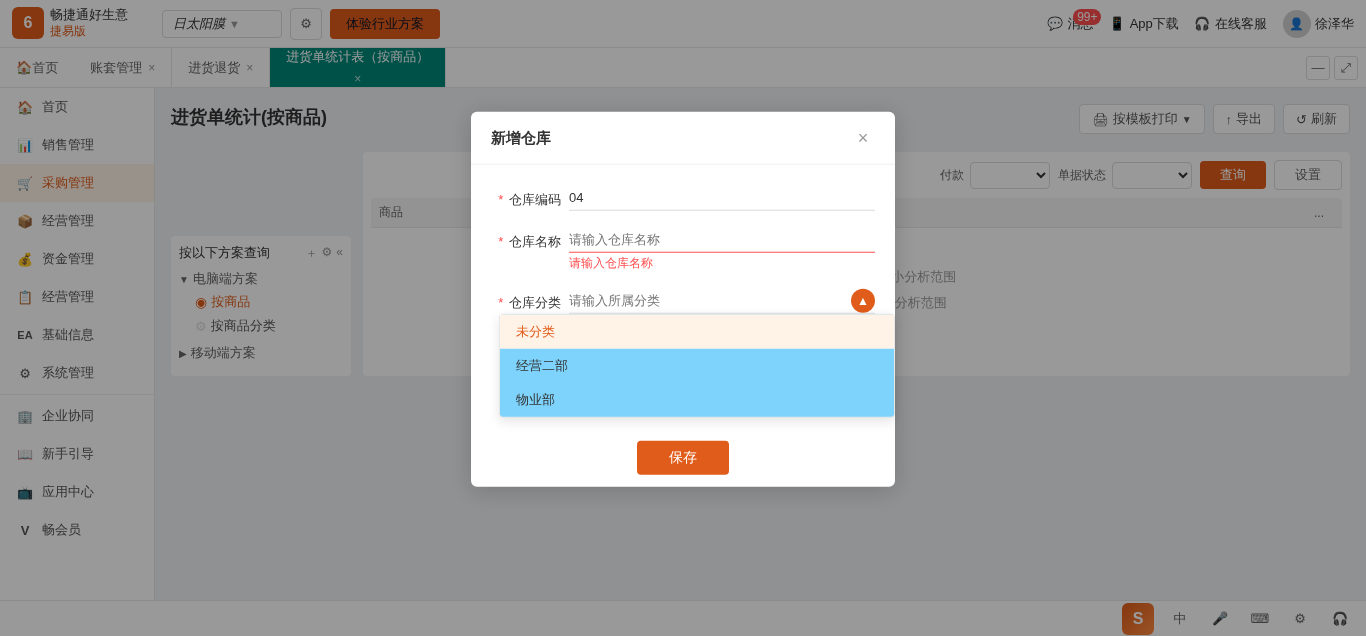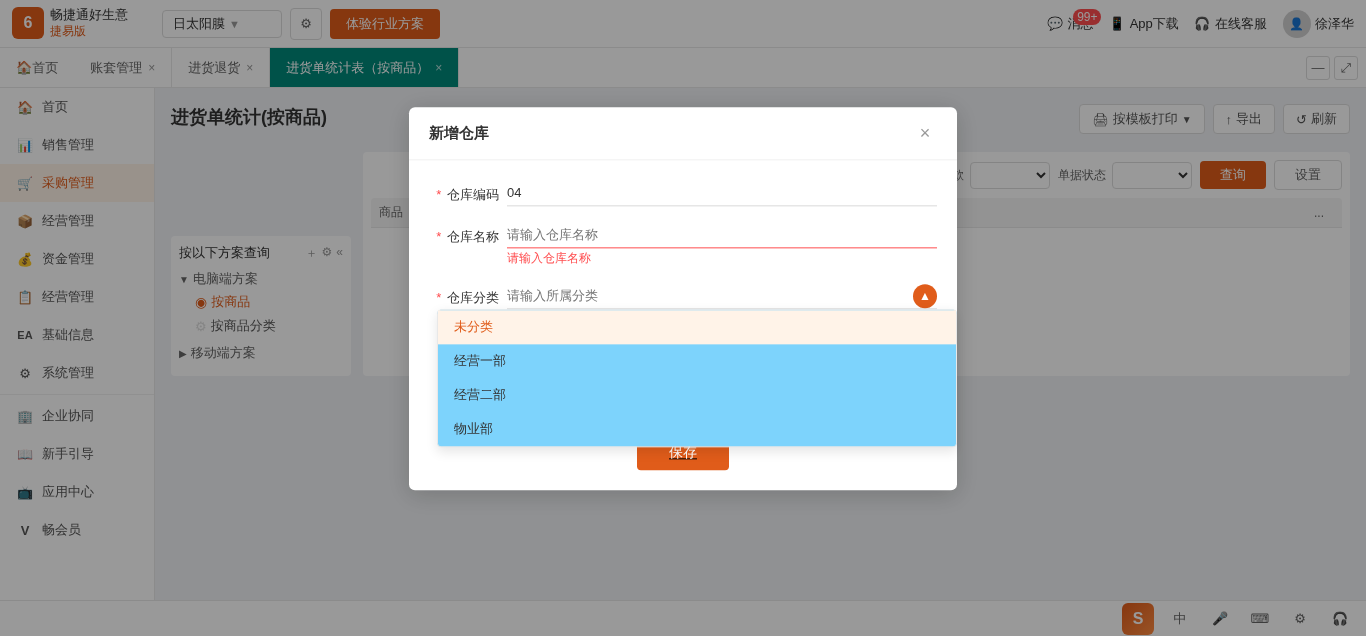--- a/index.html
+++ b/index.html
@@ -34,31 +34,31 @@
     .header-middle {
       flex: 1;
       display: flex;
       align-items: center;
       gap: 8px;
     }
     .store-selector {
       display: flex; align-items: center; gap: 4px;
       border: 1px solid #ddd; border-radius: 4px;
       padding: 4px 10px; cursor: pointer; color: #333;
-      background: #fff; min-width: 120px;
+      background: #fff; min-width: 120px; font-style: italic;
     }
     .store-selector .arrow { color: #999; font-size: 11px; }
     .gear-btn {
       width: 32px; height: 32px;
       border: 1px solid #ddd; border-radius: 4px;
       display: flex; align-items: center; justify-content: center;
       cursor: pointer; color: #666; background: #fff;
     }
     .trial-btn {
-      background: #e05c1a; color: #ffffff; border: none;
+      background: #e05c1a; color: #0f172a; border: none;
       border-radius: 4px; padding: 6px 16px; cursor: pointer;
       font-size: 13px;
     }
     .header-right {
       display: flex; align-items: center; gap: 16px;
     }
     .header-right-item {
       display: flex; align-items: center; gap: 4px;
       color: #333; cursor: pointer; font-size: 13px; position: relative;
     }
@@ -82,21 +82,21 @@
       border-bottom: 1px solid #e8e8e8;
       padding: 0 0 0 0;
     }
     .tab-item {
       display: flex; align-items: center; gap: 6px;
       padding: 0 16px; cursor: pointer; font-size: 13px;
       color: #666; border-right: 1px solid #e8e8e8;
       position: relative; white-space: nowrap;
     }
     .tab-item.active {
-      color: #fff; background: #00897b;
+      color: #fff; background: #00897b; flex-direction: column;
     }
     .tab-item .close-x {
       font-size: 12px; color: #999;
     }
     .tab-item.active .close-x { color: rgba(255,255,255,0.7); }
     .tab-home { padding: 0 16px; display: flex; align-items: center; color: #666; cursor: pointer; }
     .tab-actions {
       margin-left: auto;
       display: flex; align-items: center; padding: 0 8px; gap: 4px;
     }
@@ -205,21 +205,21 @@
       background: rgba(0,0,0,0.4); z-index: 100;
     }
 
     
     .modal {
       position: fixed;
       top: 50%; left: 50%;
       transform: translate(-50%, -55%);
       background: #fff;
       border-radius: 6px;
-      width: 548px;
+      width: 424px;
       z-index: 101;
       box-shadow: 0 4px 24px rgba(0,0,0,0.18);
     }
     .modal-header {
       display: flex; align-items: center; justify-content: space-between;
       padding: 14px 20px;
       border-bottom: 1px solid #f0f0f0;
     }
     .modal-title { font-size: 15px; font-weight: bold; color: #333; }
     .modal-close {
@@ -268,21 +268,21 @@
       padding: 8px 16px; cursor: pointer; font-size: 13px; color: #333;
     }
     .dropdown-item.selected { background: #fff3e8; color: #e05c1a; }
     .form-textarea {
       width: 100%; border: 1px solid #d9d9d9; border-radius: 4px;
       padding: 5px 8px; font-size: 13px; resize: vertical; min-height: 60px;
       outline: none;
     }
     .modal-footer {
       display: flex; align-items: flex-start; justify-content: center;
-      gap: 12px; padding: 12px 20px 20px; text-decoration: underline;
+      gap: 12px; padding: 12px 20px 12px;
     }
     .btn-save {
       background: #e05c1a; color: white; border: none;
       border-radius: 4px; padding: 8px 32px; cursor: pointer;
       font-size: 14px;
     }
     .btn-cancel {
       background: #fff; color: #666; border: 1px solid #ddd;
       border-radius: 4px; padding: 8px 32px; cursor: pointer;
       font-size: 14px;
@@ -552,21 +552,20 @@
       <div class="form-label">
         <span class="required">*</span>
         <span>仓库分类</span>
       </div>
       <div class="form-field form-select-container">
         <input class="form-select-input" type="text" placeholder="请输入所属分类" style="">
         <div class="form-select-arrow">▲</div>
         
         <div class="dropdown-list">
           <div class="dropdown-item selected">未分类</div>
-          <div class="dropdown-item">经营一部</div>
           <div class="dropdown-item">经营二部</div>
           <div class="dropdown-item">物业部</div>
         </div>
       </div>
     </div>
 
     <div class="form-row">
       <div class="form-label">备注</div>
       <div class="form-field">
         <textarea class="form-textarea" style=""></textarea>

